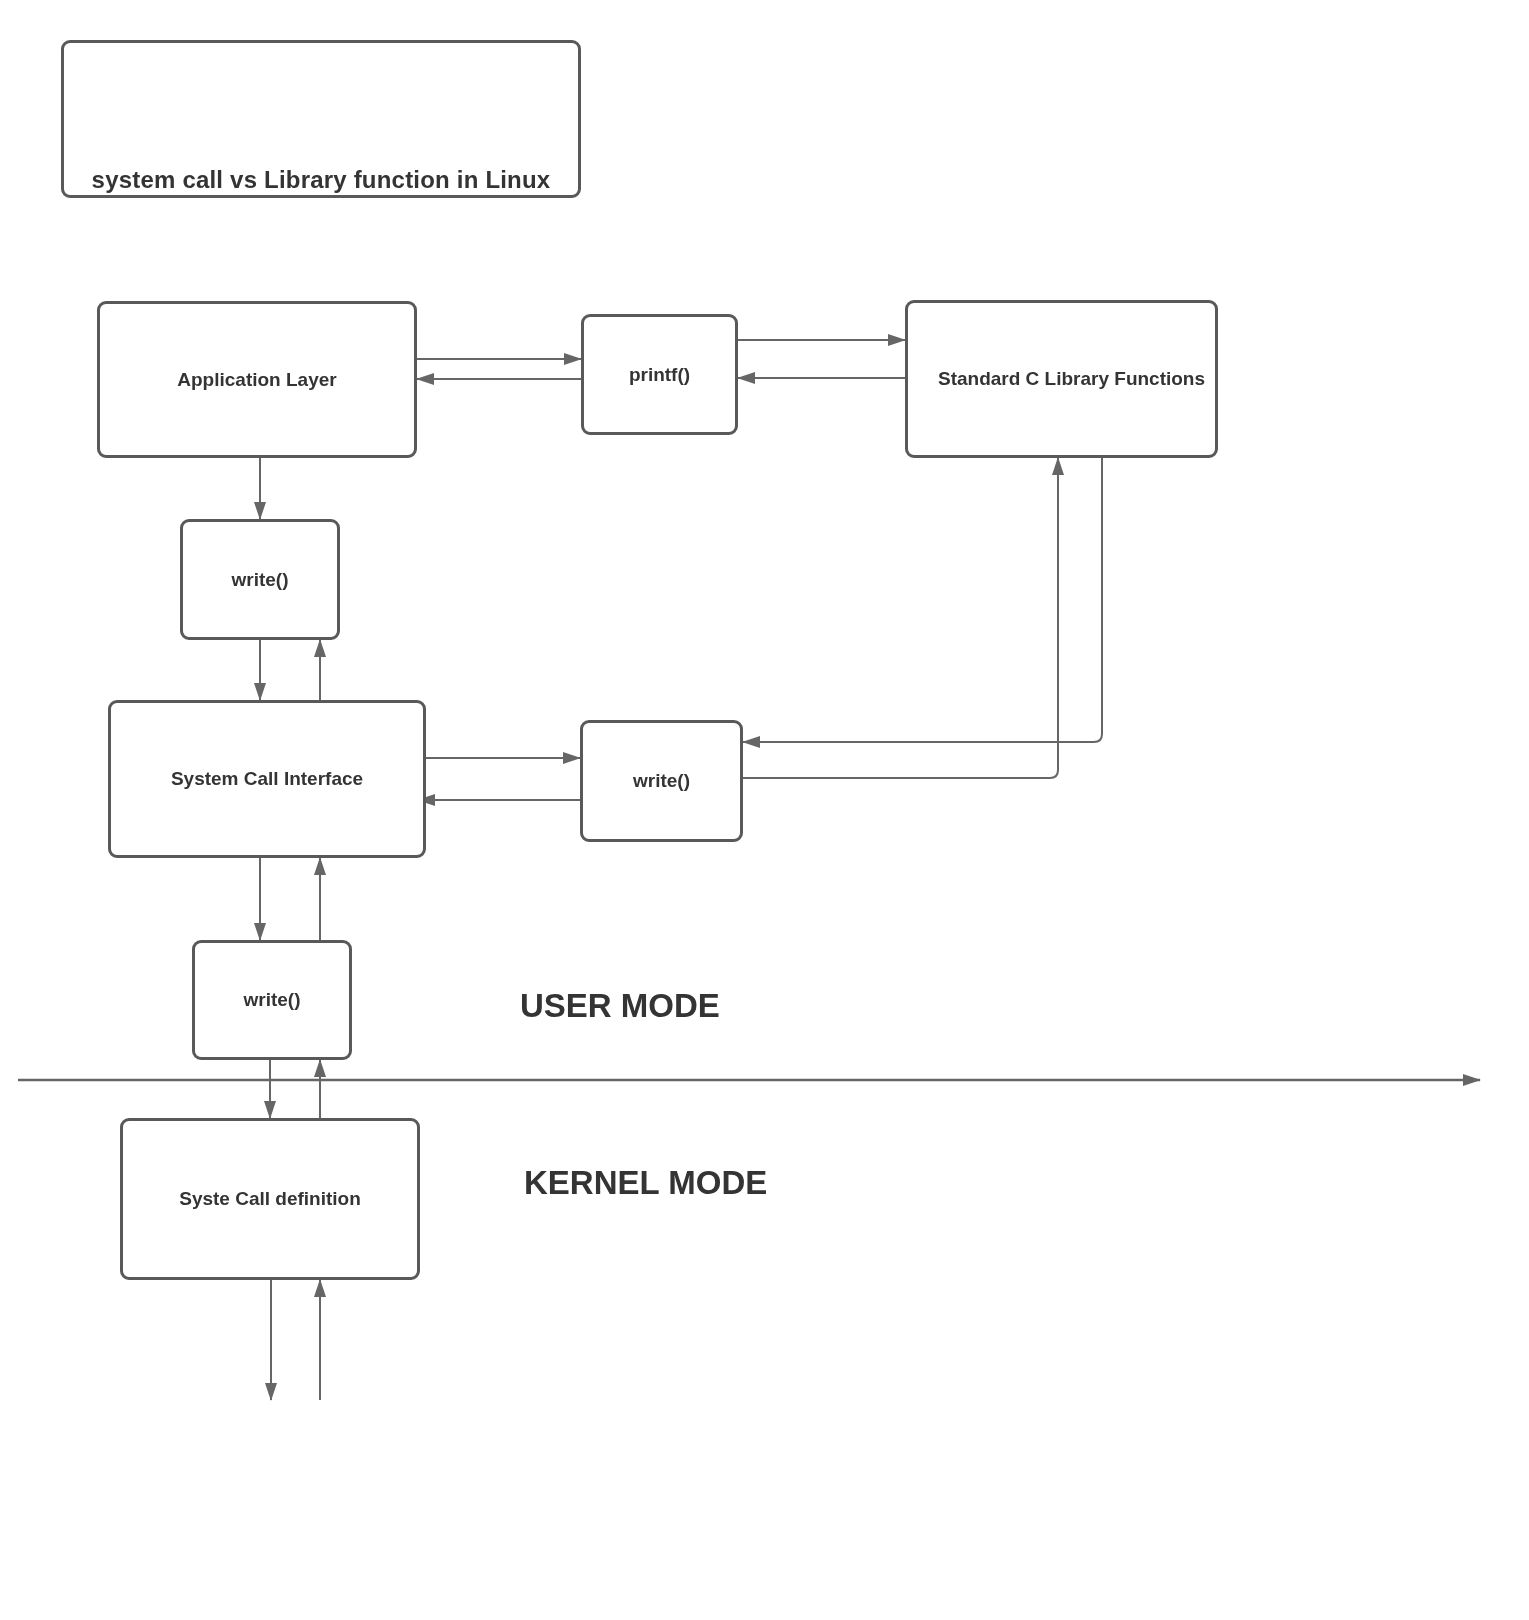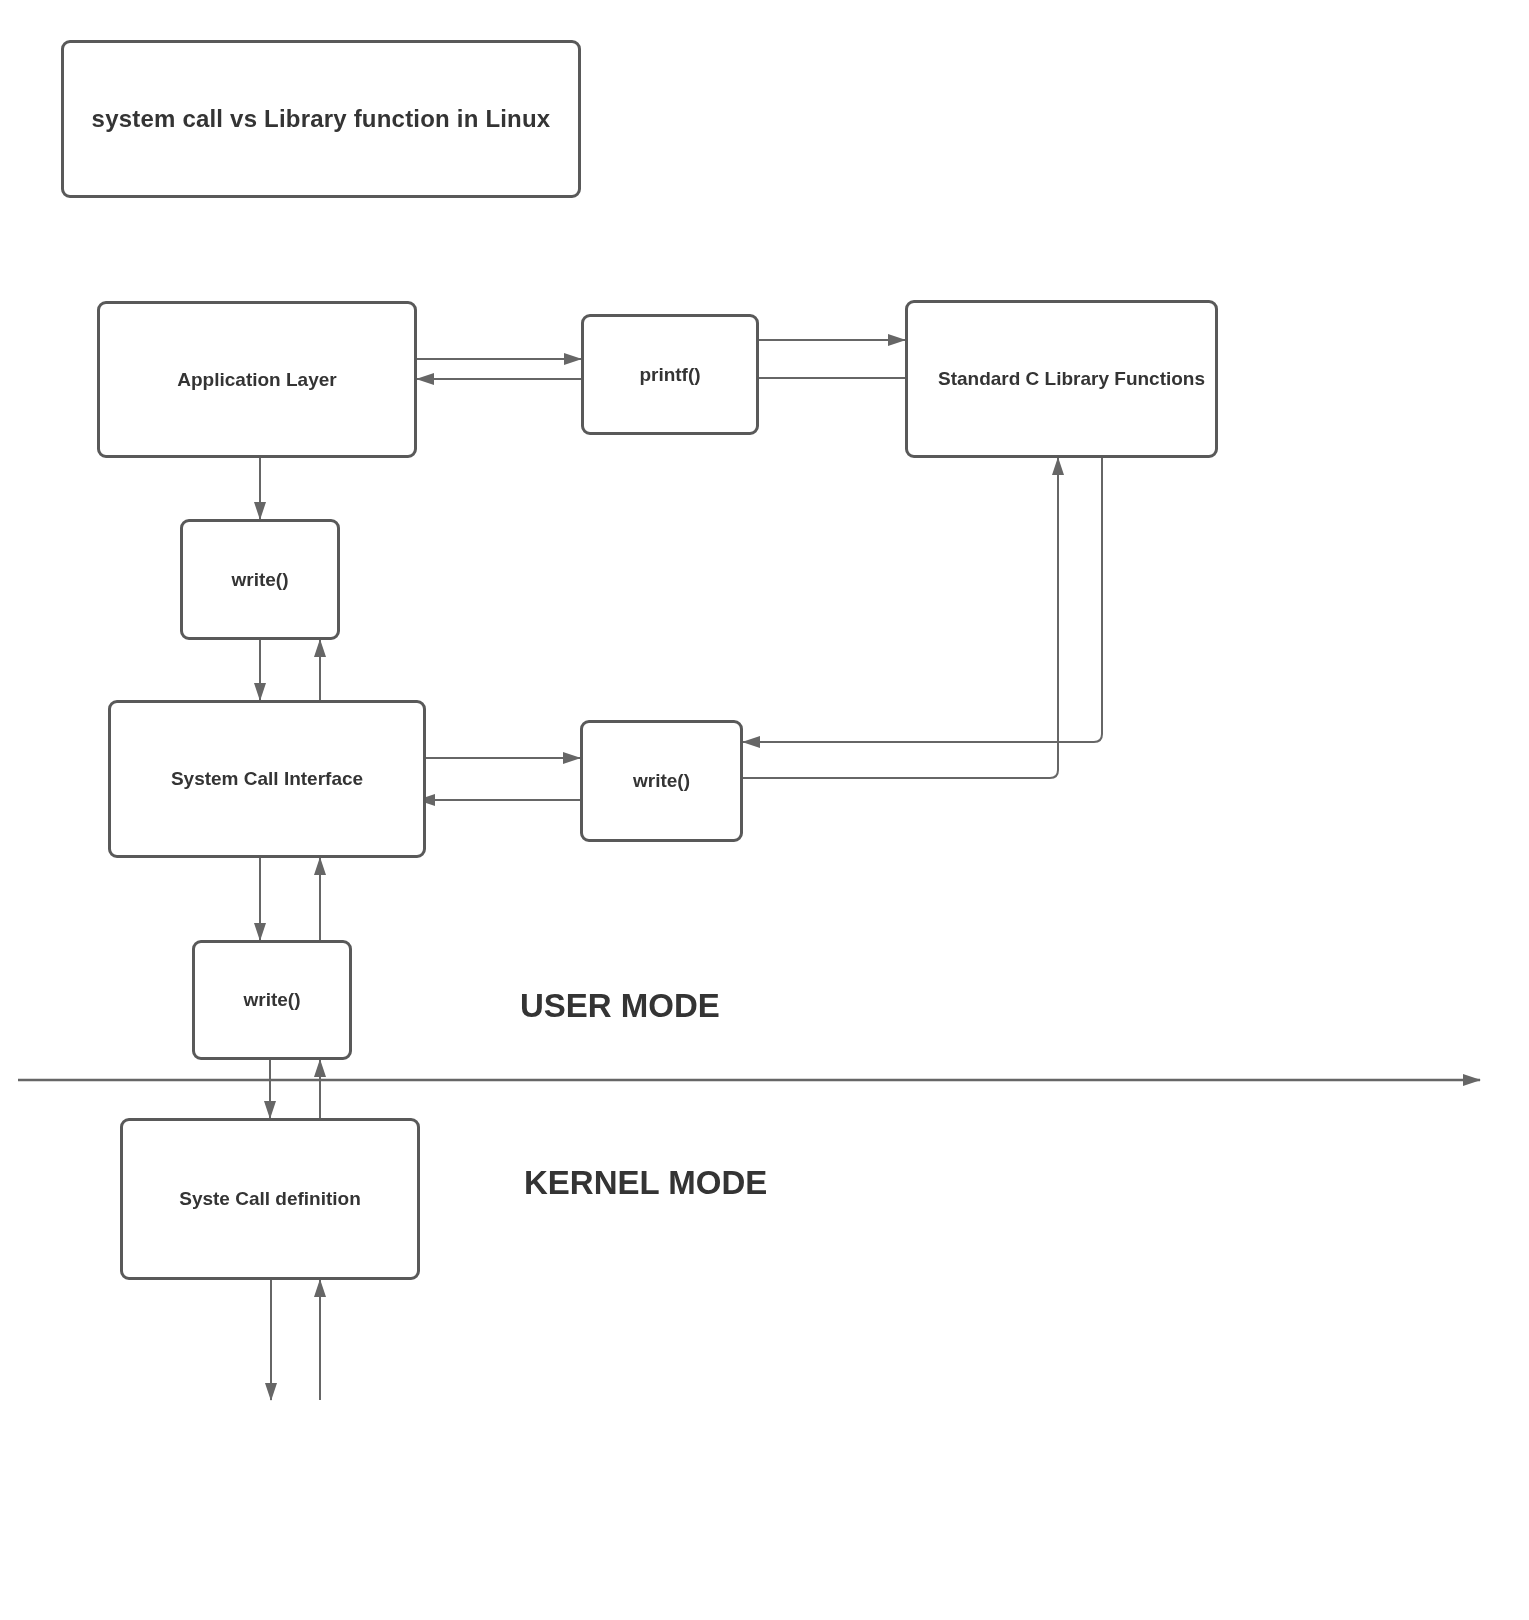--- a/index.html
+++ b/index.html
@@ -15,21 +15,21 @@
     position:absolute;z-index:1;
     background:#ffffff;
     border:3px solid #595959;
     border-radius:9px;
     box-sizing:border-box;
     display:flex;align-items:center;justify-content:center;
     color:#343434;font-size:19px;text-align:center;
     line-height:1.25;
     font-weight:bold;
   }
-  .title-box{font-weight:bold;font-size:24px;letter-spacing:.2px;}
+  .title-box{font-weight:bold;font-size:24px;letter-spacing:.2px;align-items:flex-end;}
   .mode-label{
     position:absolute;z-index:1;
     font-weight:bold;font-size:33px;color:#343434;
     white-space:nowrap;line-height:1;
   }
 </style>
 </head>
 <body>
 
 <div class="canvas">
@@ -63,21 +63,21 @@
   </svg>
 
   <div class="box title-box" style="left:61px;top:40px;width:520px;height:158px;">
     <span>system call vs Library function in Linux</span>
   </div>
 
   <div class="box" style="left:97px;top:301px;width:320px;height:157px;">
     <span>Application Layer</span>
   </div>
 
-  <div class="box" style="left:581px;top:314px;width:178px;height:121px;">
+  <div class="box" style="left:581px;top:314px;width:157px;height:121px;">
     <span>printf()</span>
   </div>
 
   <div class="box" style="left:905px;top:300px;width:313px;height:158px;padding-left:20px;">
     <span>Standard C Library Functions</span>
   </div>
 
   <div class="box" style="left:180px;top:519px;width:160px;height:121px;">
     <span>write()</span>
   </div>

